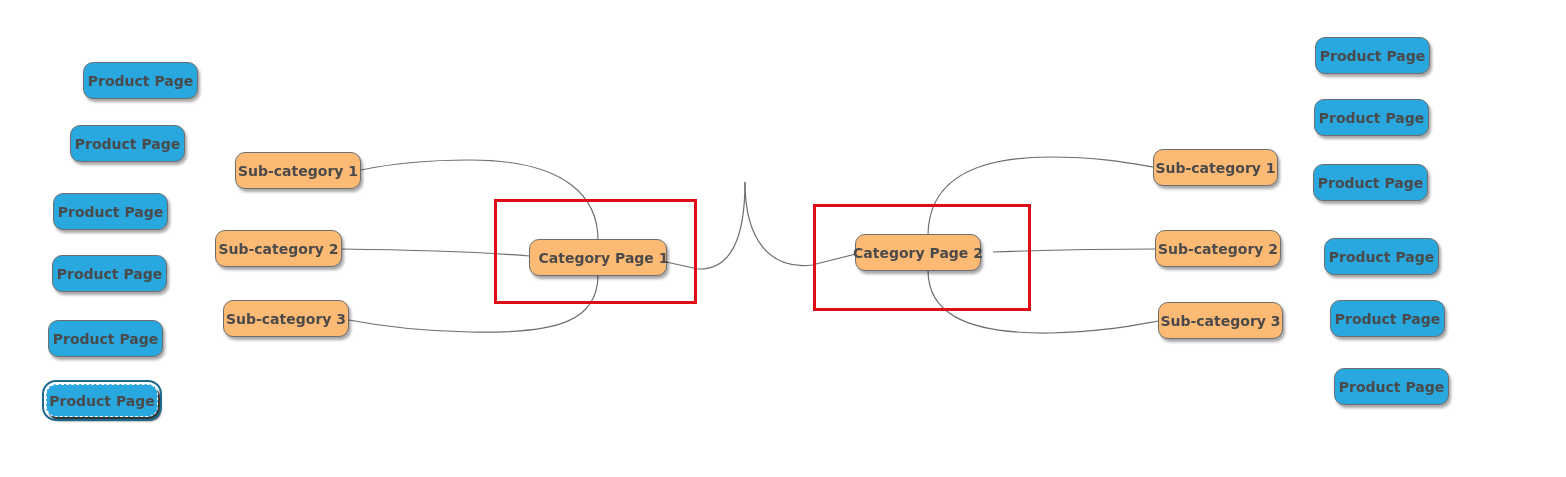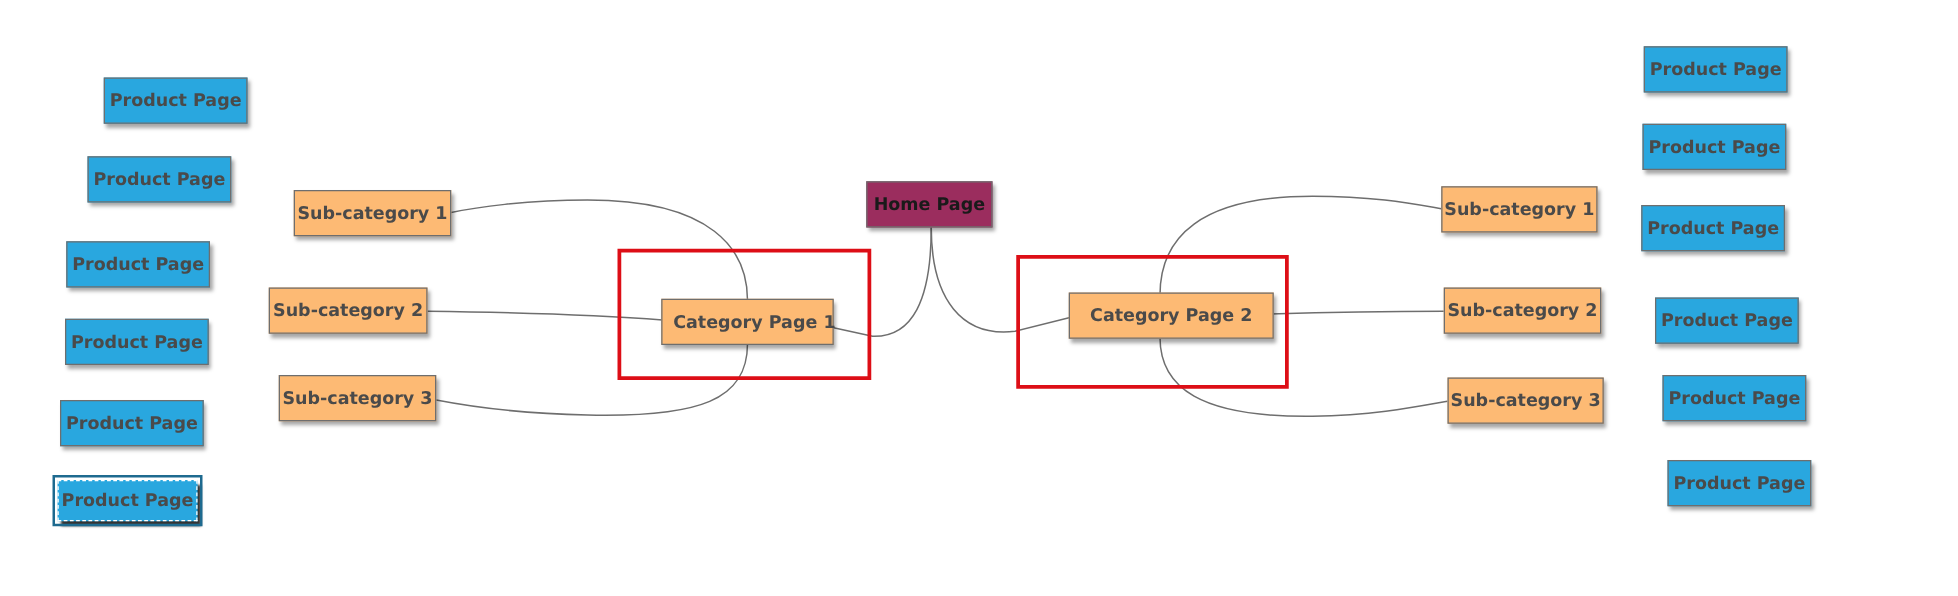--- a/index.html
+++ b/index.html
@@ -2,21 +2,21 @@
 <html><head>
   <meta charset="utf-8">
   <style>
     html, body { margin: 0; padding: 0; background: #ffffff; }
     body { width: 1566px; height: 477px; position: relative; overflow: hidden;
            font-family: "DejaVu Sans", sans-serif; }
     #canvas { position: absolute; left: 0; top: 0; width: 1566px; height: 477px; }
     svg.links { position: absolute; left: 0; top: 0; }
     .node {
       position: absolute; box-sizing: border-box;
-      border-radius: 0; border: 1px solid #6e6e6e;
+      border-radius: 10px; border: 1px solid #6e6e6e;
       font-weight: bold; font-size: 14px; color: #4a4a4a;
       display: flex; align-items: center; justify-content: center;
       white-space: nowrap; cursor: pointer;
       box-shadow: 2px 3px 3px rgba(0,0,0,0.35);
     }
     .node.home { background: #9b2d5e; color: #1a1a1a; }
     .node.gray { background: #fdba74; }
     .node.blue { background: #29a7df; color: #4a4a4a; }
     .node.selected { outline: 2px solid #1e6a8f; outline-offset: 2px; border: 1px dashed #ffffff;
                      box-shadow: 3px 4px 2px rgba(0,0,0,0.8); }
@@ -39,24 +39,23 @@
 
       <path d="M928,236 C928,190 960,157 1050,157 C1100,157 1130,163 1153,167"></path>
       <path d="M993,252 C1050,250 1100,249 1155,249"></path>
       <path d="M928,270 C928,310 960,334 1050,333 C1100,332 1130,326 1158,321"></path>
     </g>
   </svg>
 
   <div class="highlight" style="left:494px; top:199px; width:203px; height:105px;"></div>
   <div class="highlight" style="left:813px; top:204px; width:218px; height:107px;"></div>
 
-  <div class="node home" style="left:693px; top:145px; width:101px; height:37px;">Home Page</div>
 
   <div class="node gray" style="left:529px; top:239px; width:138px; height:37px;padding-left:11px;">Category Page 1</div>
-  <div class="node gray" style="left:855px; top:234px; width:164px; height:37px;">Category Page 2</div>
+  <div class="node gray" style="left:855px; top:234px; width:126px; height:37px;">Category Page 2</div>
 
   <div class="node gray" style="left:235px; top:152px; width:126px; height:37px;">Sub-category 1</div>
   <div class="node gray" style="left:215px; top:230px; width:127px; height:37px;">Sub-category 2</div>
   <div class="node gray" style="left:223px; top:300px; width:126px; height:37px;">Sub-category 3</div>
 
   <div class="node gray" style="left:1153px; top:149px; width:125px; height:37px;">Sub-category 1</div>
   <div class="node gray" style="left:1155px; top:230px; width:126px; height:37px;">Sub-category 2</div>
   <div class="node gray" style="left:1158px; top:302px; width:125px; height:37px;">Sub-category 3</div>
 
   <div class="node blue" style="left:83px; top:62px; width:115px; height:37px;">Product Page</div>

